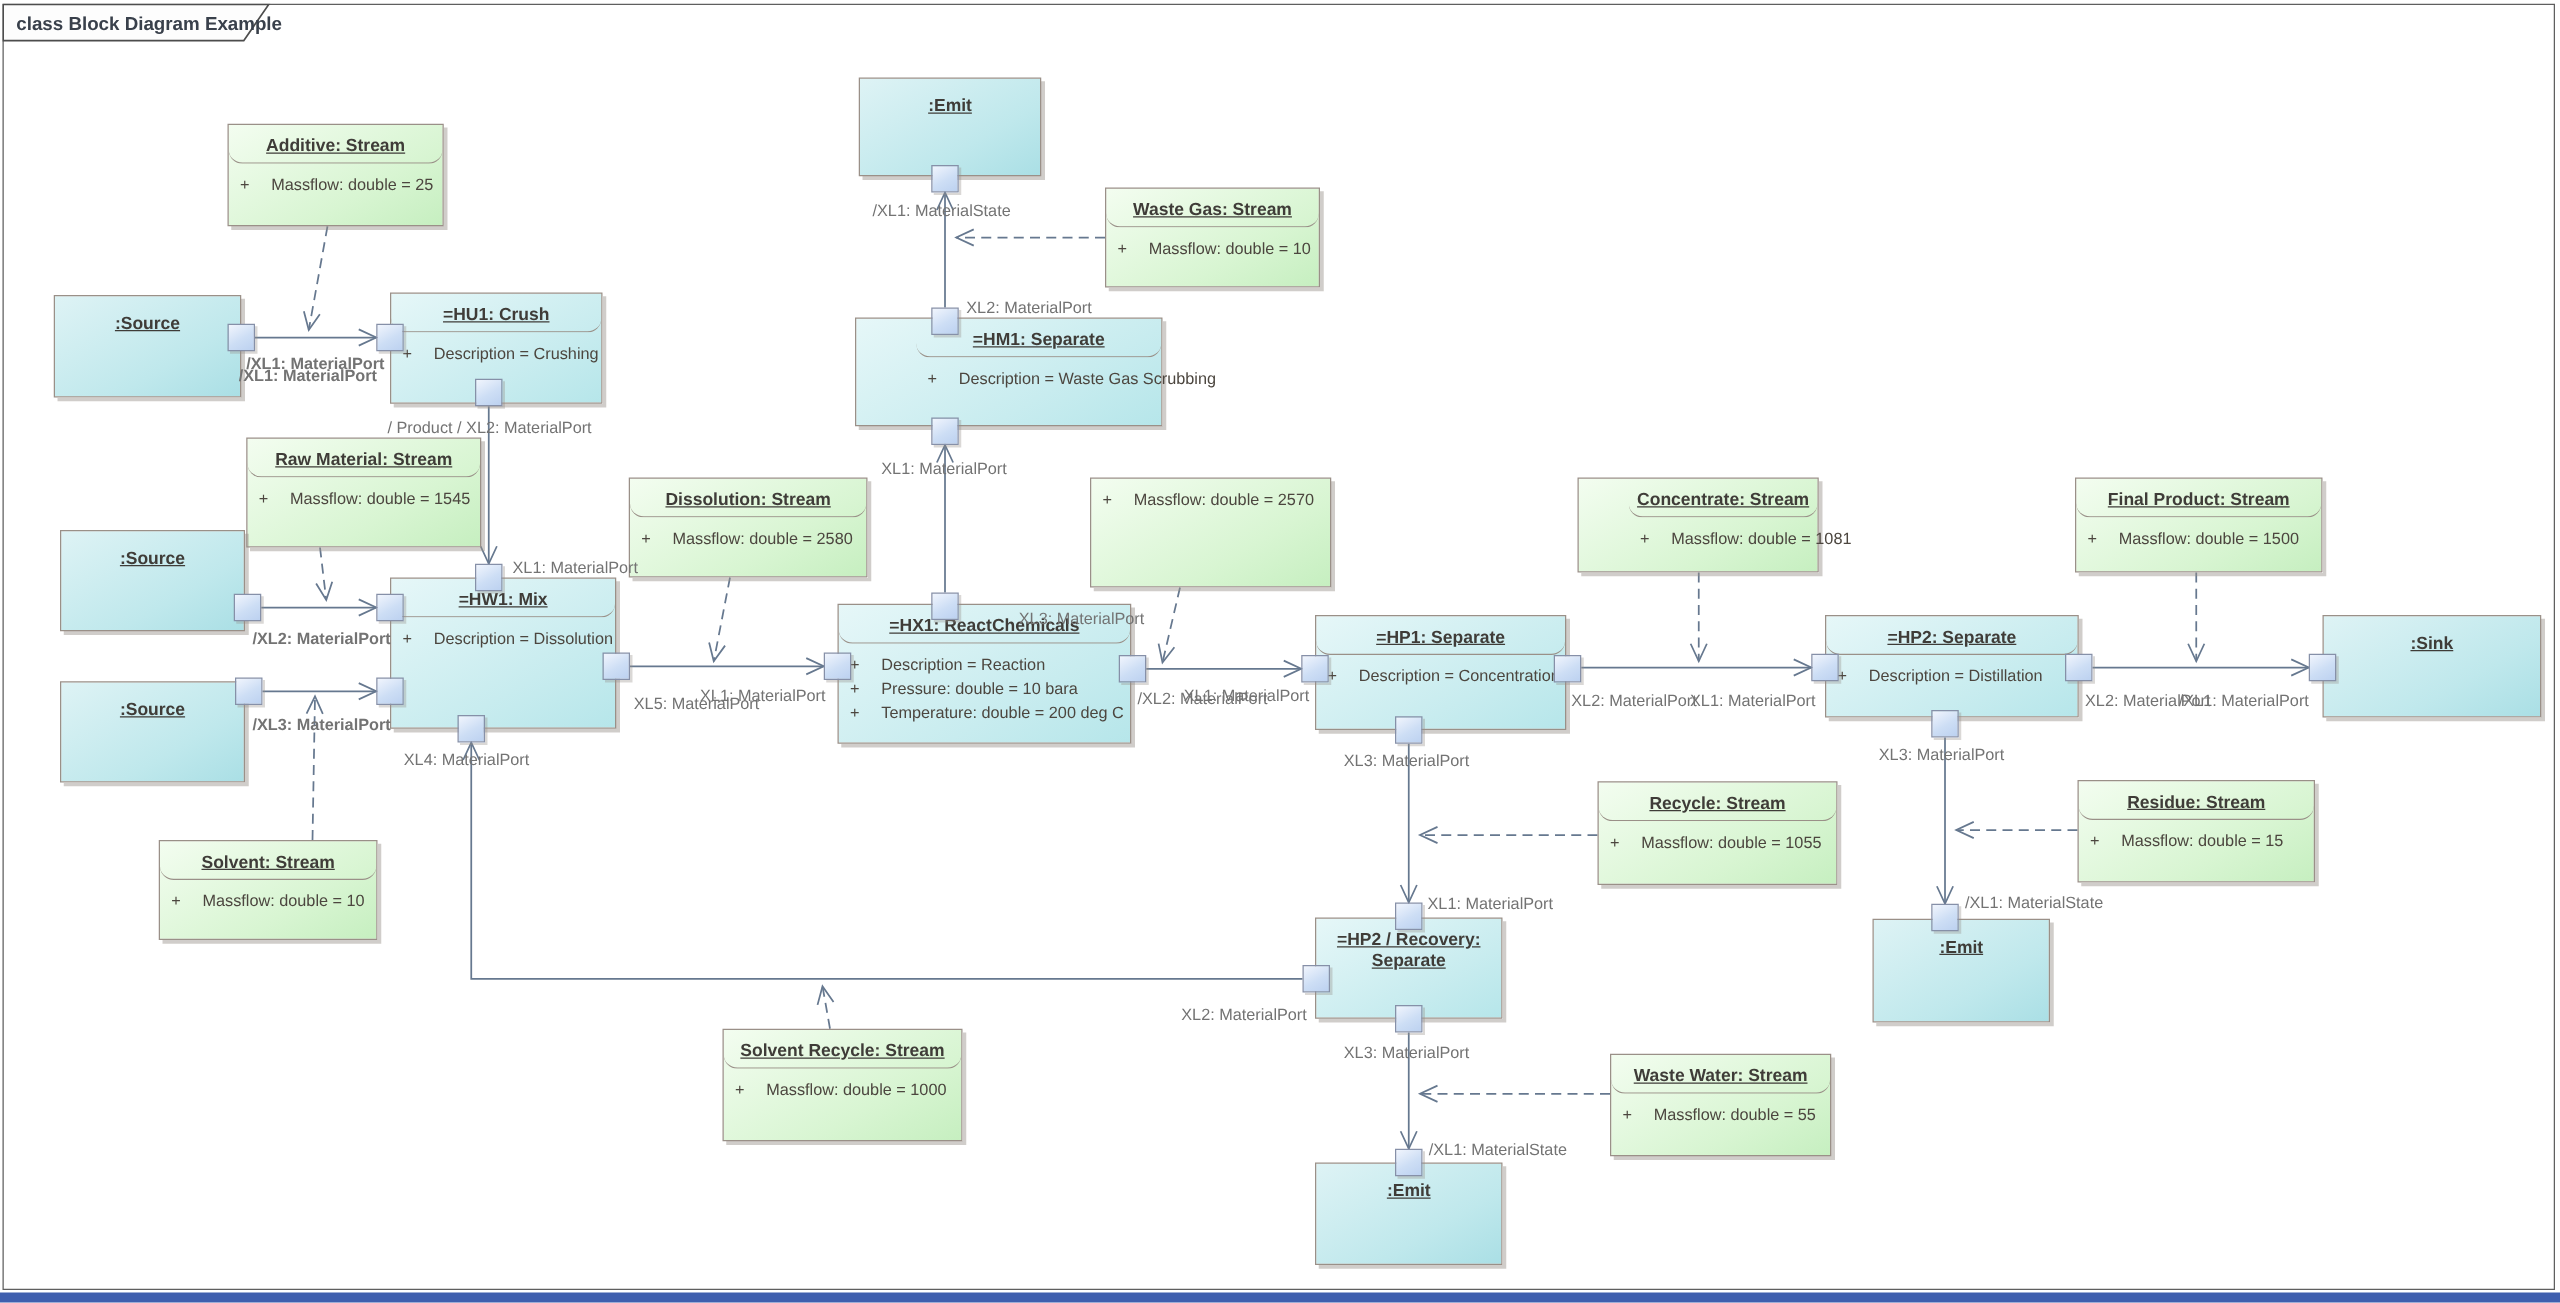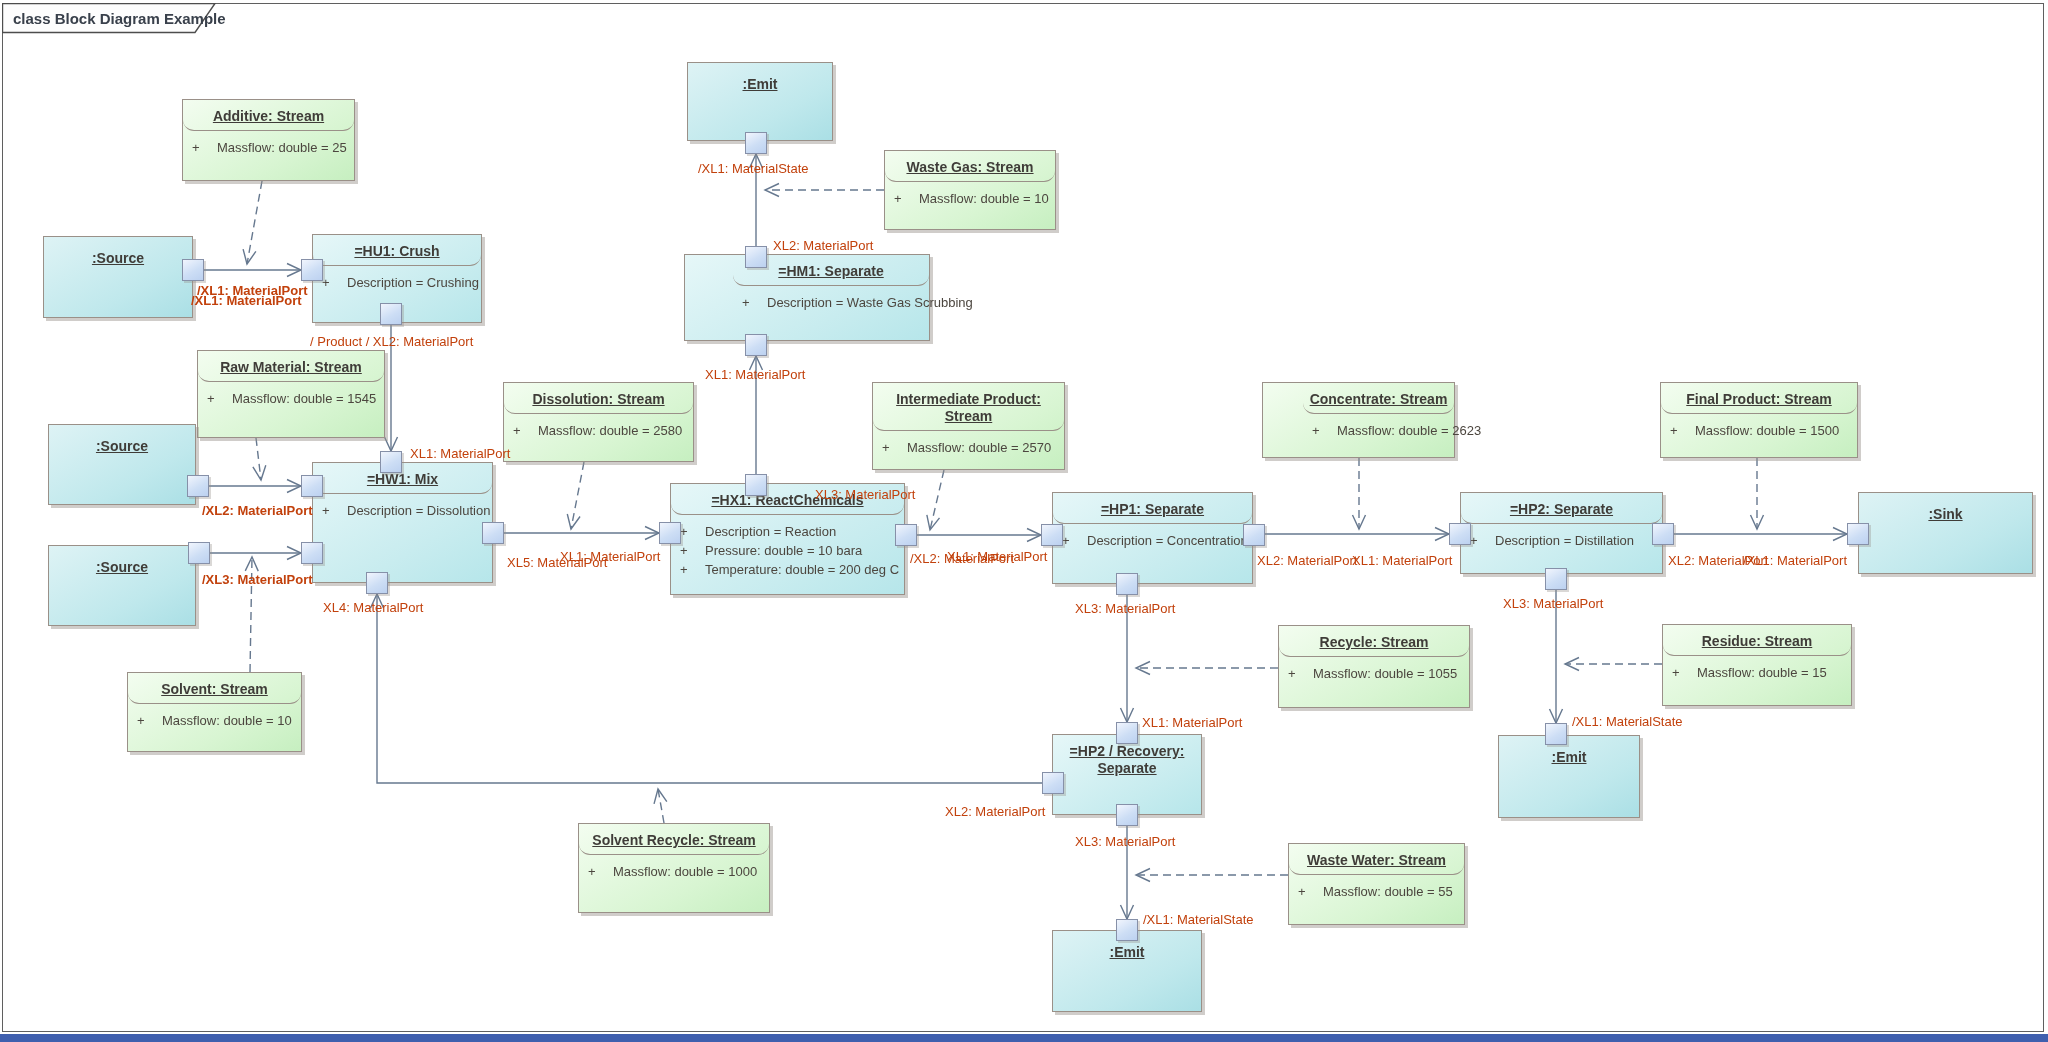--- a/index.html
+++ b/index.html
@@ -21,21 +21,21 @@
   .node-title{text-align:center;padding:8px 3px 5px;font-size:14px;font-weight:bold;color:#3f3c38;}
   .node-title.with-sep{border-bottom:1px solid #9a9088;border-radius:11px;}
   .node.terminal .node-title{padding-top:13px;}
   .tl{display:block;text-decoration:underline;line-height:17px;white-space:nowrap;}
   .node-attrs{padding:7px 4px 3px 9px;font-size:13px;color:#4c463f;}
   .attr-row{display:flex;line-height:19px;white-space:nowrap;}
   .attr-plus{width:25px;flex:none;}
   .port{position:absolute;width:22px;height:22px;box-sizing:border-box;
         border:1px solid #8690a8;background:linear-gradient(150deg,#f1f5fd 0%,#cddef5 55%,#bcd1f0 100%);
         box-shadow:2px 2px 0 rgba(150,144,138,.35);}
-  .edge-label{position:absolute;font-size:13px;color:#c2410c;white-space:nowrap;}
+  .edge-label{position:absolute;font-size:13px;color:#737373;white-space:nowrap;}
   .edge-label.bold{font-weight:bold;}
   #tab-text{font-family:"Liberation Sans",sans-serif;font-size:15px;font-weight:bold;fill:#39404b;}
 </style>
 </head>
 <body>
 
 <div id="frame"></div>
 
 <svg id="edge-layer" viewBox="0 0 2048 1042" xmlns="http://www.w3.org/2000/svg">
     <g>
@@ -266,24 +266,20 @@
           <span class="attr-plus">+</span>
           <span>Pressure: double = 10 bara</span>
         </div>
         <div class="attr-row">
           <span class="attr-plus">+</span>
           <span>Temperature: double = 200 deg C</span>
         </div>
       </div>
     </div>
     <div class="node stream" style="left: 872px; top: 382px; width: 193px; height: 88px;">
-      <div class="node-title with-sep">
-        <span class="tl">Intermediate Product:</span>
-        <span class="tl">Stream</span>
-      </div>
       <div class="node-attrs">
         <div class="attr-row">
           <span class="attr-plus">+</span>
           <span>Massflow: double = 2570</span>
         </div>
       </div>
     </div>
     <div class="node unit" style="left: 1052px; top: 492px; width: 201px; height: 92px;">
       <div class="node-title with-sep">
         <span class="tl">=HP1: Separate</span>
@@ -295,21 +291,21 @@
         </div>
       </div>
     </div>
     <div class="node stream" style="left: 1262px; top: 382px; width: 193px; height: 76px; padding-left: 40px;">
       <div class="node-title with-sep">
         <span class="tl">Concentrate: Stream</span>
       </div>
       <div class="node-attrs">
         <div class="attr-row">
           <span class="attr-plus">+</span>
-          <span>Massflow: double = 2623</span>
+          <span>Massflow: double = 1081</span>
         </div>
       </div>
     </div>
     <div class="node unit" style="left: 1460px; top: 492px; width: 203px; height: 82px;">
       <div class="node-title with-sep">
         <span class="tl">=HP2: Separate</span>
       </div>
       <div class="node-attrs">
         <div class="attr-row">
           <span class="attr-plus">+</span>

